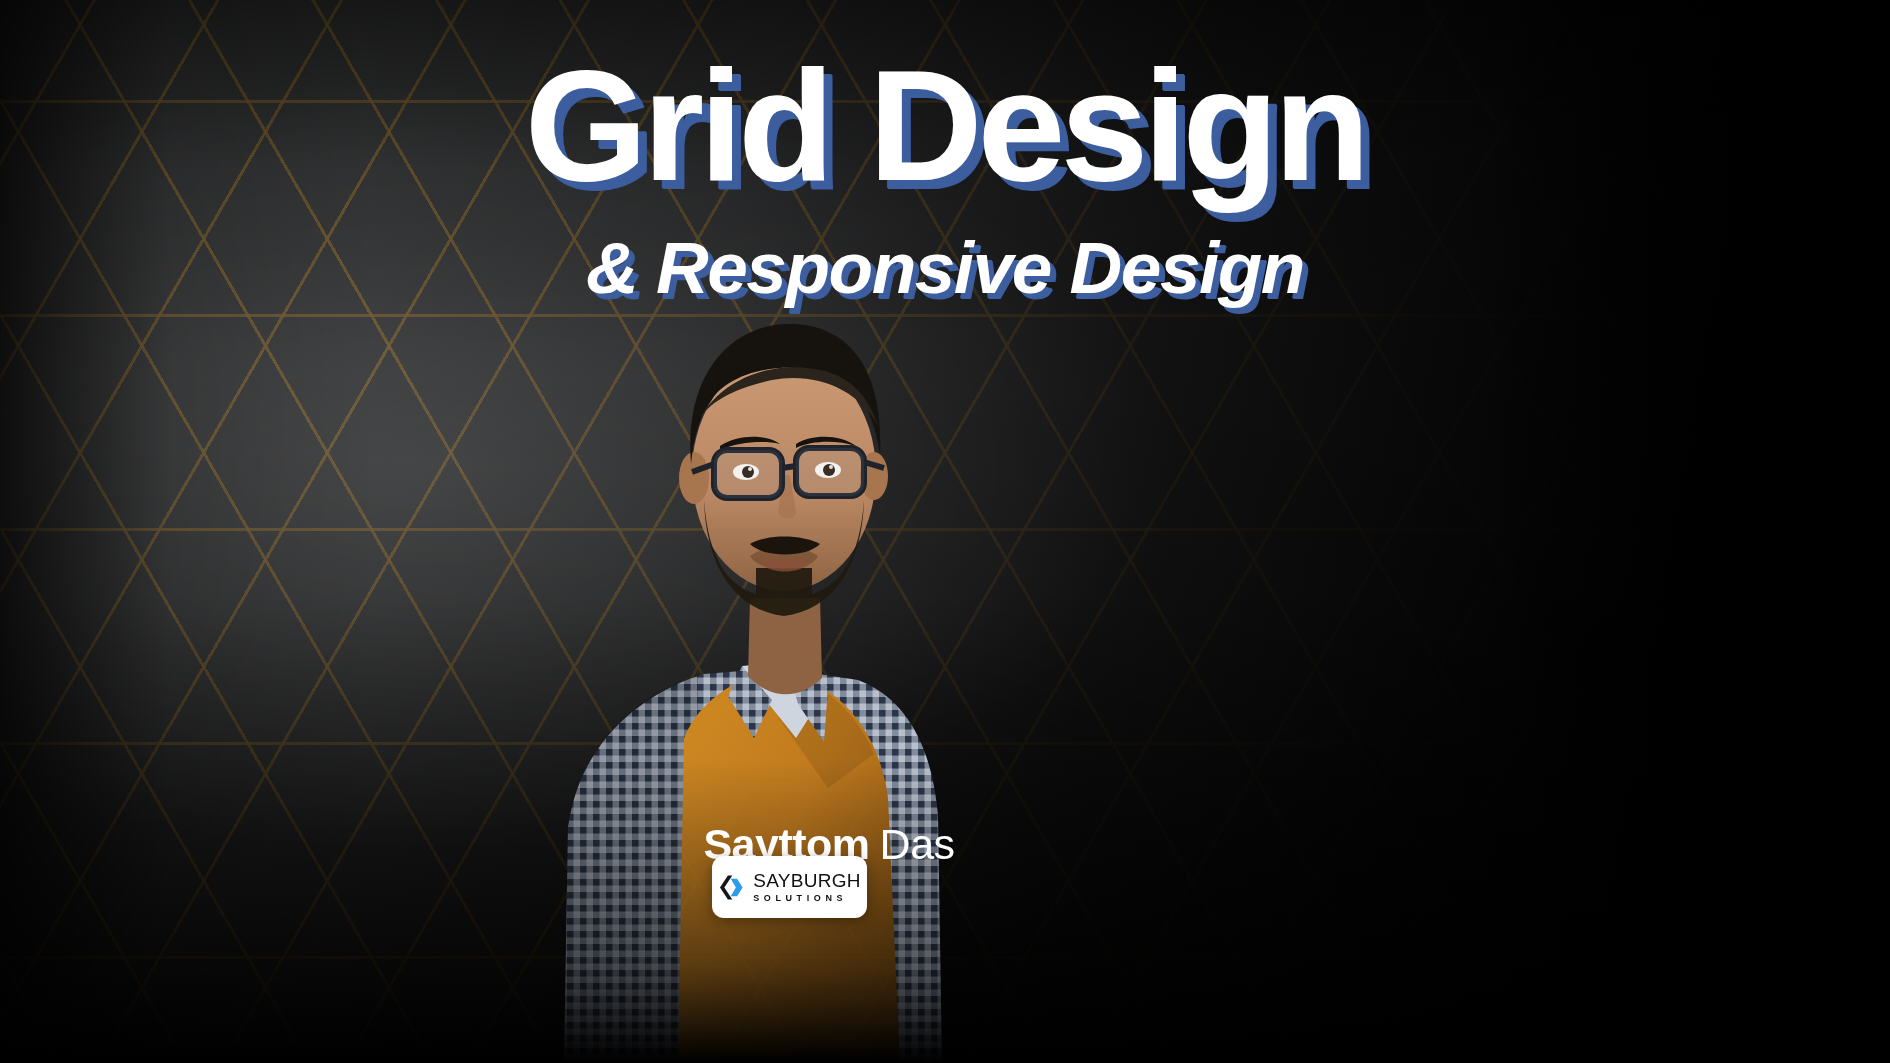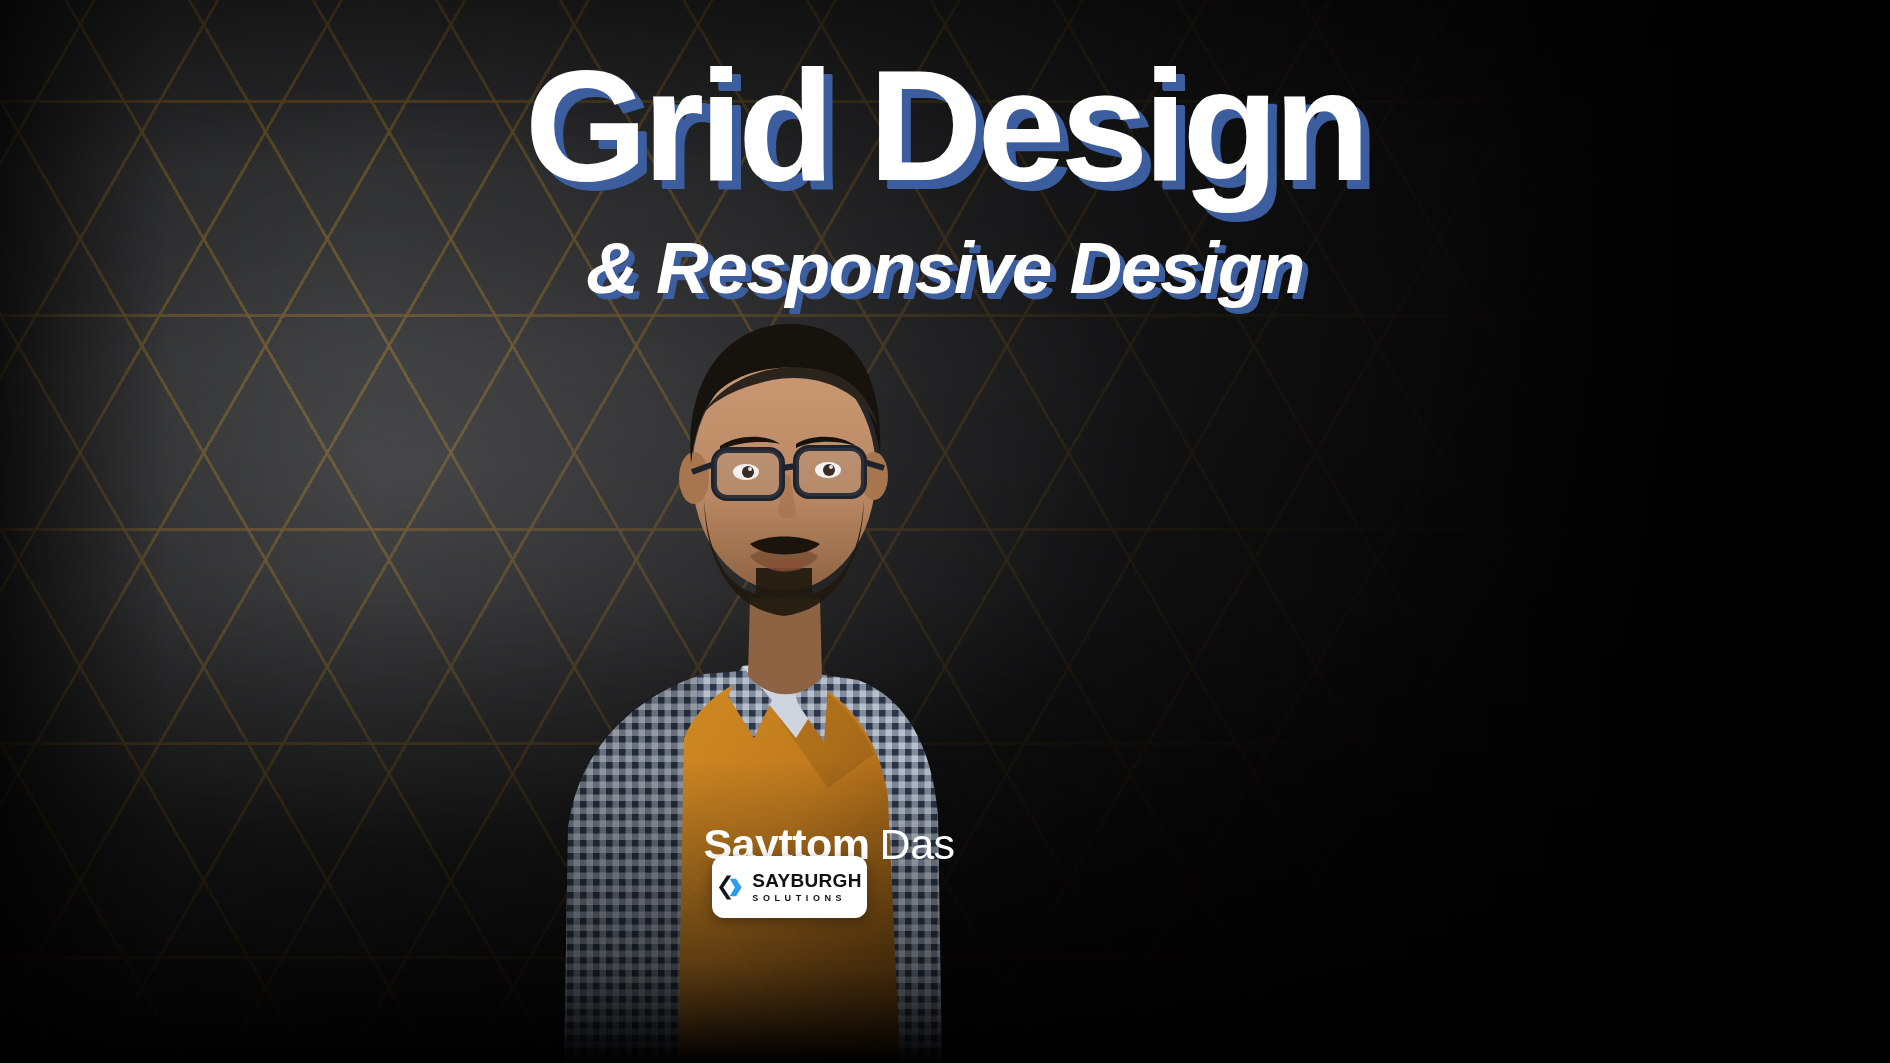--- a/index.html
+++ b/index.html
@@ -142,21 +142,21 @@
     align-items:center;
     justify-content:center;
     gap:8px;
     box-shadow:0 3px 14px rgba(0,0,0,.35);
   }
   .logo-mark { width:27px; height:27px; flex:0 0 auto; }
   .logo-mark svg { display:block; width:100%; height:100%; }
   .logo-text { display:flex; flex-direction:column; line-height:1; }
   .logo-word {
     font-family:"Liberation Sans", sans-serif;
-    font-weight:700;
+    font-weight:400;
     font-size:19px;
     letter-spacing:.3px;
     color:#101114;
   }
   .logo-sub {
     font-family:"Liberation Sans", sans-serif;
     font-weight:700;
     font-size:9px;
     letter-spacing:4.6px;
     color:#101114;

